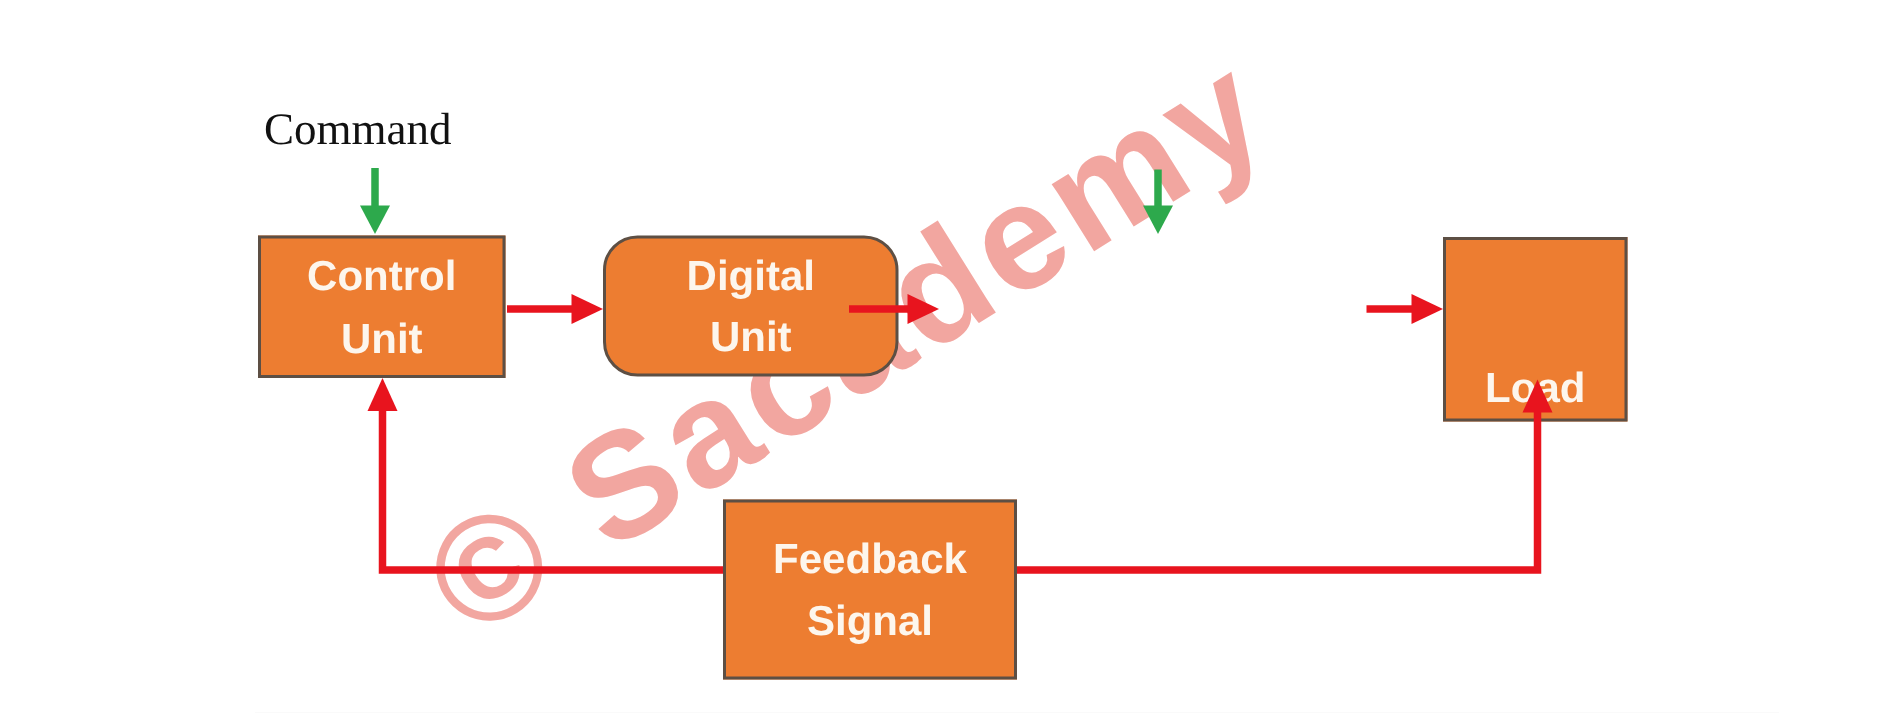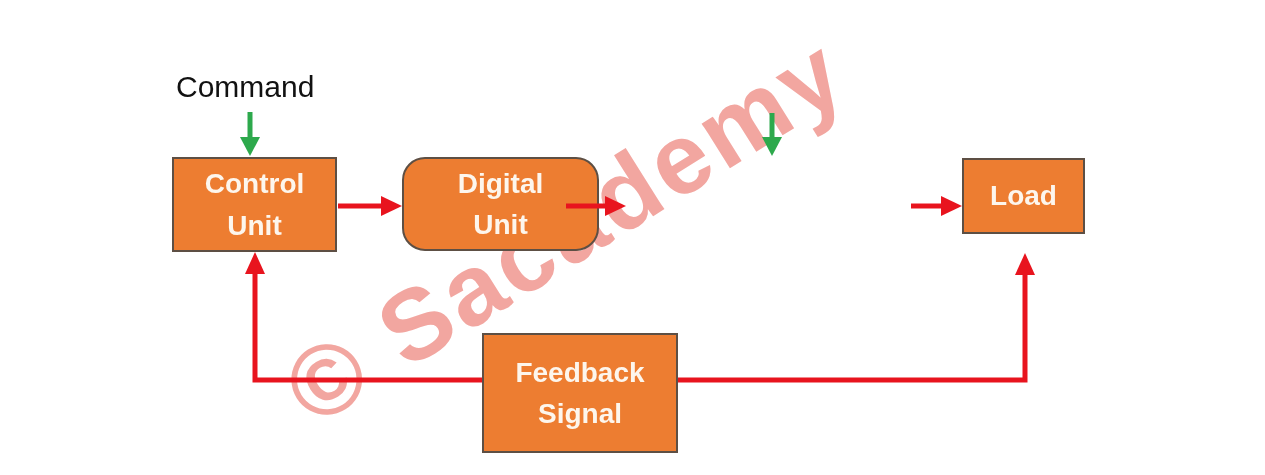--- a/index.html
+++ b/index.html
@@ -34,21 +34,21 @@
     font-size:100px;
     letter-spacing:4px;
     color:var(--c-watermark);
     white-space:nowrap;
     z-index:1;
     user-select:none;
   }
   
   .annot{
     position:absolute;
-    font-family:Liberation Sans, sans-serif;
+    font-family:Liberation Serif, serif;
     font-size:30px;
     color:var(--c-label_text);
     z-index:3;
     white-space:nowrap;
   }
   #command-label{left:176px;top:70px;}
   #main-power-label{left:638px;top:72px;}
   
   .node{
     position:absolute;
@@ -62,21 +62,21 @@
     text-align:center;
     font-weight:700;
     font-size:28px;
     line-height:1.48;
     z-index:3;
   }
   .node-label{white-space:pre-line;}
   #node-control{left:172px;top:157px;width:165px;height:95px;}
   #node-digital{left:402px;top:157px;width:197px;height:94px;border-radius:23px;}
   #node-power{left:626px;top:157px;width:284px;height:95px;}
-  #node-load{left:962px;top:158px;width:123px;height:76px;}
+  #node-load{left:962px;top:158px;width:123px;height:123px;align-items:flex-end;}
   #node-feedback{left:482px;top:333px;width:196px;height:120px;}
   .red-stroke{stroke:var(--c-arrow_red);stroke-width:5;fill:none;}
   .red-fill{fill:var(--c-arrow_red);}
   .green-stroke{stroke:var(--c-arrow_green);stroke-width:5;fill:none;}
   .green-fill{fill:var(--c-arrow_green);}
   svg{display:block;}
   .arrows-top{
     position:absolute;left:0;top:0;width:1265px;height:475px;
     z-index:4;pointer-events:none;
   }

